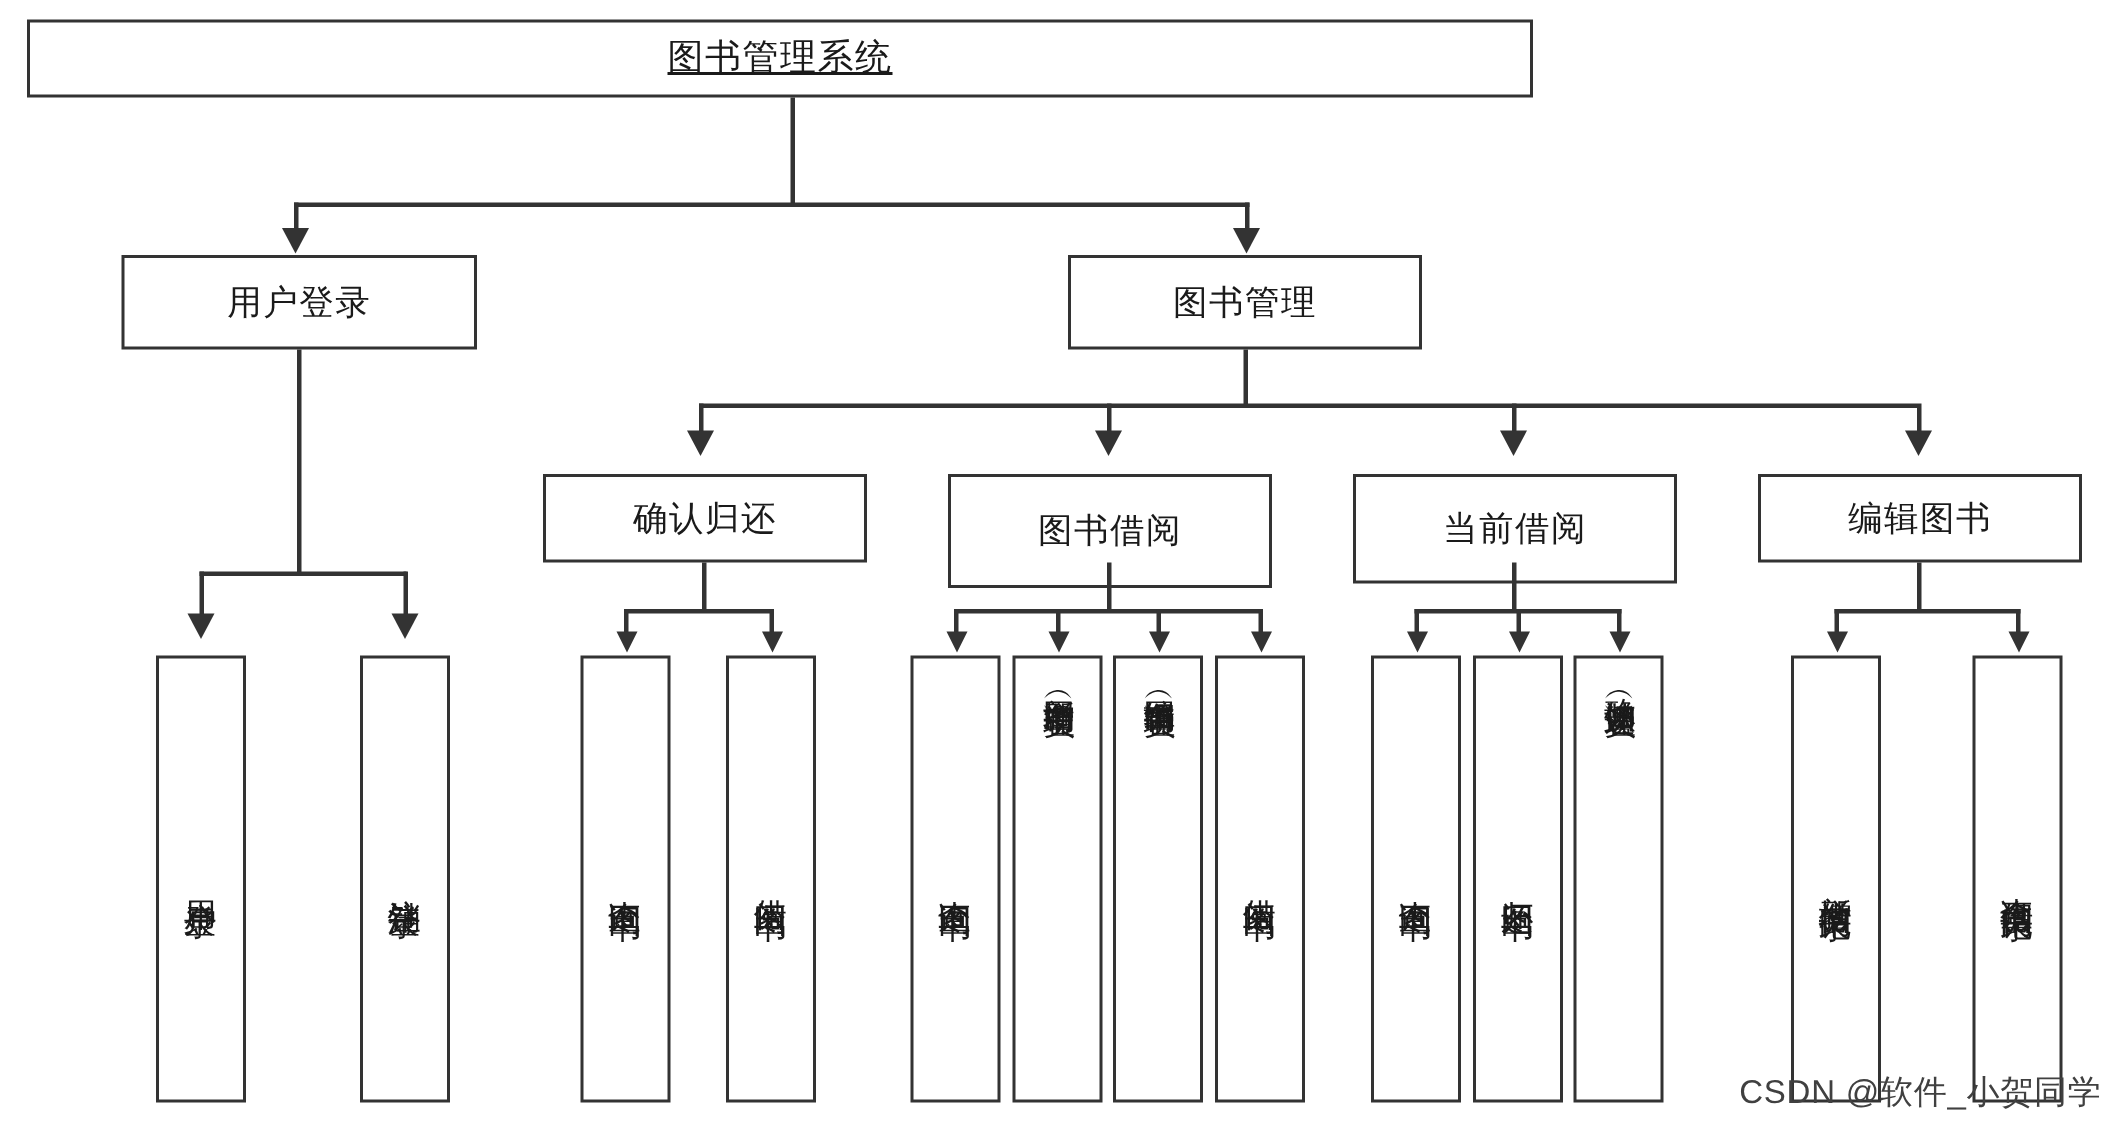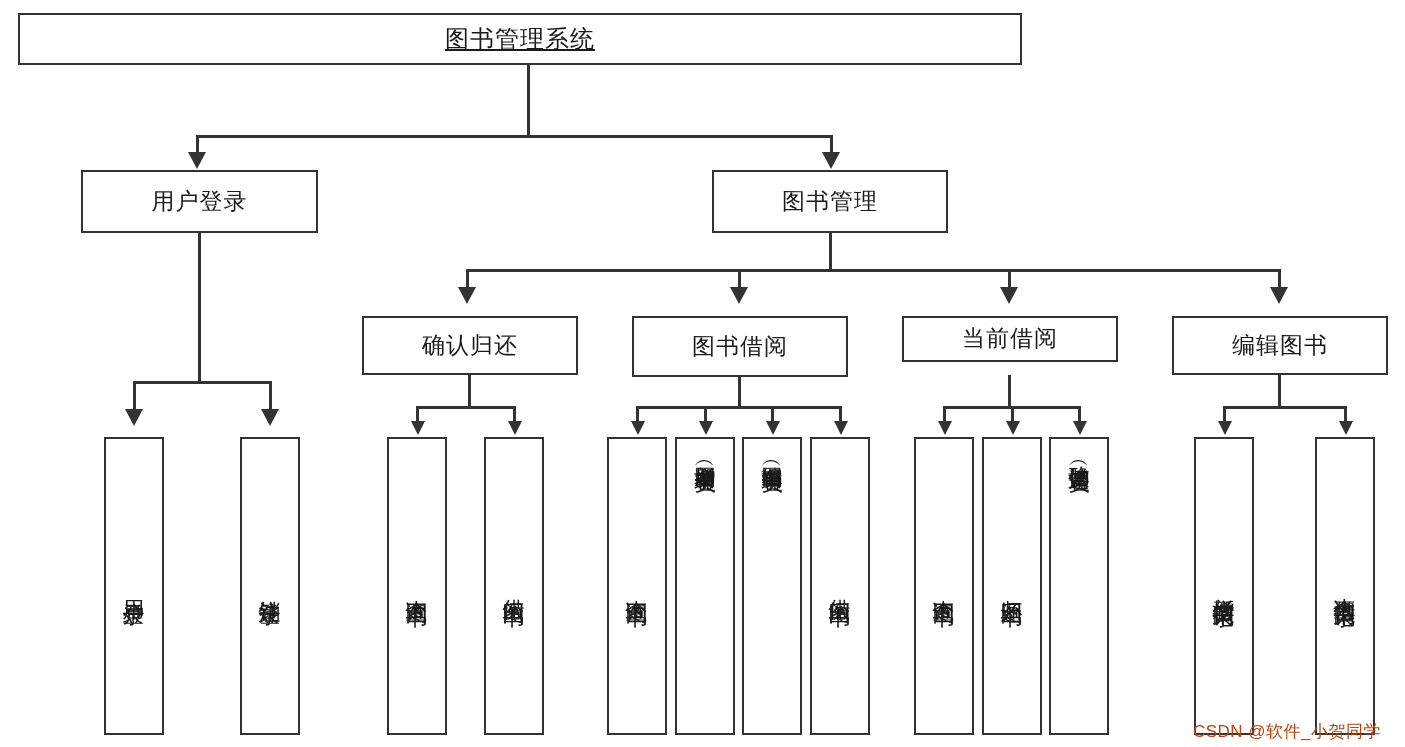--- a/index.html
+++ b/index.html
@@ -82,24 +82,24 @@
     border-top: 17px solid #333333;
   }
   .arrow.small {
     border-left-width: 7px;
     border-right-width: 7px;
     border-top-width: 14px;
   }
   
   #watermark {
     position: absolute;
-    right: 24px;
+    right: 4px;
     bottom: 4px;
-    font-size: 17px;
-    color: #c2410c;
+    font-size: 22px;
+    color: #404040;
     letter-spacing: 0.5px;
     white-space: nowrap;
     user-select: none;
   }
 </style>
 </head>
 <body>
 
 <div id="canvas">
 
@@ -137,24 +137,24 @@
   <div class="ln v" style="left:738px; top:269px; height:22px;"></div>
   <div class="arrow" style="left:730px; top:287px;"></div>
   <div class="ln v" style="left:1008px; top:269px; height:22px;"></div>
   <div class="arrow" style="left:1000px; top:287px;"></div>
   <div class="ln v" style="left:1278px; top:269px; height:22px;"></div>
   <div class="arrow" style="left:1270px; top:287px;"></div>
 
   <div class="node horiz" style="left:362px; top:316px; width:216px; height:59px;">
     <span class="node-label">确认归还</span>
   </div>
-  <div class="node horiz" style="left:632px; top:316px; width:216px; height:61px;">
+  <div class="node horiz" style="left:632px; top:316px; width:216px; height:76px;">
     <span class="node-label">图书借阅</span>
   </div>
-  <div class="node horiz" style="left:902px; top:316px; width:216px; height:46px;">
+  <div class="node horiz" style="left:902px; top:316px; width:216px; height:73px;">
     <span class="node-label">当前借阅</span>
   </div>
   <div class="node horiz" style="left:1172px; top:316px; width:216px; height:59px;">
     <span class="node-label">编辑图书</span>
   </div>
 
   <div class="ln v" style="left:468px; top:375px; height:33px;"></div>
   <div class="ln h" style="left:416px; top:406px; width:99px;"></div>
   <div class="ln v" style="left:416px; top:406px; height:18px;"></div>
   <div class="arrow small" style="left:411px; top:421px;"></div>

